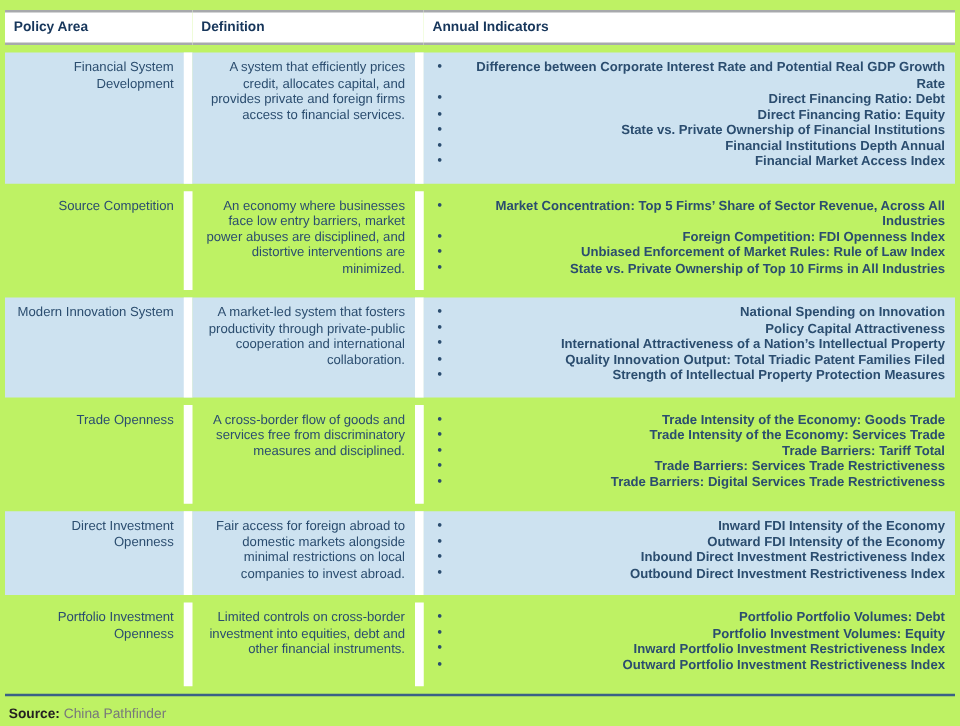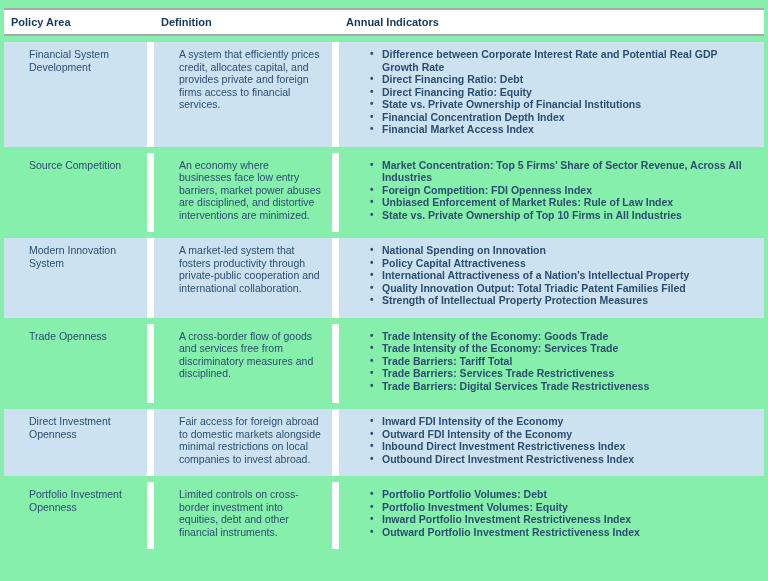--- a/index.html
+++ b/index.html
@@ -6,21 +6,21 @@
     margin: 0;
     padding: 0;
     background: #ffffff;
     font-family: "Liberation Sans", sans-serif;
   }
   .page {
     width: 768px;
     height: 581px;
     box-sizing: border-box;
     padding: 2px 4px 0 4px;
-    background: #86efac;
+    background: #bef264;
   }
   table.policy-table {
     width: 100%;
     border-collapse: separate;
     border-spacing: 0 6px;
     table-layout: fixed;
   }
   col.c1 { width: 150px; }
   col.c2 { width: 185px; }
   th {
@@ -32,21 +32,22 @@
     padding: 6px 7px 6px 7px;
     border-top: 2px solid #a7a9ac;
     border-bottom: 2px solid #a7a9ac;
     background: #ffffff;
   }
   td {
     vertical-align: top;
     font-size: 10.5px;
     line-height: 12.5px;
     color: #2b4d6f;
-    padding: 6px 8px 11px 25px;
+    padding: 6px 8px 11px 5px;
+    text-align: right;
   }
   tr.highlight td { background: #cde2f0; }
   td.gap-right { border-right: 7px solid #ffffff; }
   ul.indicators {
     margin: 0;
     padding: 0;
     list-style: none;
   }
   ul.indicators li {
     position: relative;
@@ -92,21 +93,21 @@
 
       <tr class="highlight">
         <td class="gap-right">Financial System Development</td>
         <td class="gap-right">A system that efficiently prices credit, allocates capital, and provides private and foreign firms access to financial services.</td>
         <td>
           <ul class="indicators">
             <li>Difference between Corporate Interest Rate and Potential Real GDP Growth Rate</li>
             <li>Direct Financing Ratio: Debt</li>
             <li>Direct Financing Ratio: Equity</li>
             <li>State vs. Private Ownership of Financial Institutions</li>
-            <li>Financial Concentration Depth Index</li>
+            <li>Financial Institutions Depth Annual</li>
             <li>Financial Market Access Index</li>
           </ul>
         </td>
       </tr>
 
       <tr>
         <td class="gap-right">Source Competition</td>
         <td class="gap-right">An economy where businesses face low entry barriers, market power abuses are disciplined, and distortive interventions are minimized.</td>
         <td>
           <ul class="indicators">
@@ -168,14 +169,18 @@
             <li>Portfolio Investment Volumes: Equity</li>
             <li>Inward Portfolio Investment Restrictiveness Index</li>
             <li>Outward Portfolio Investment Restrictiveness Index</li>
           </ul>
         </td>
       </tr>
 
     </tbody>
   </table>
 
+  <div class="footer">
+    <span class="source-label">Source:</span>
+    <span class="source-value">China Pathfinder</span>
+  </div>
 
 </div>
 
 </body></html>

